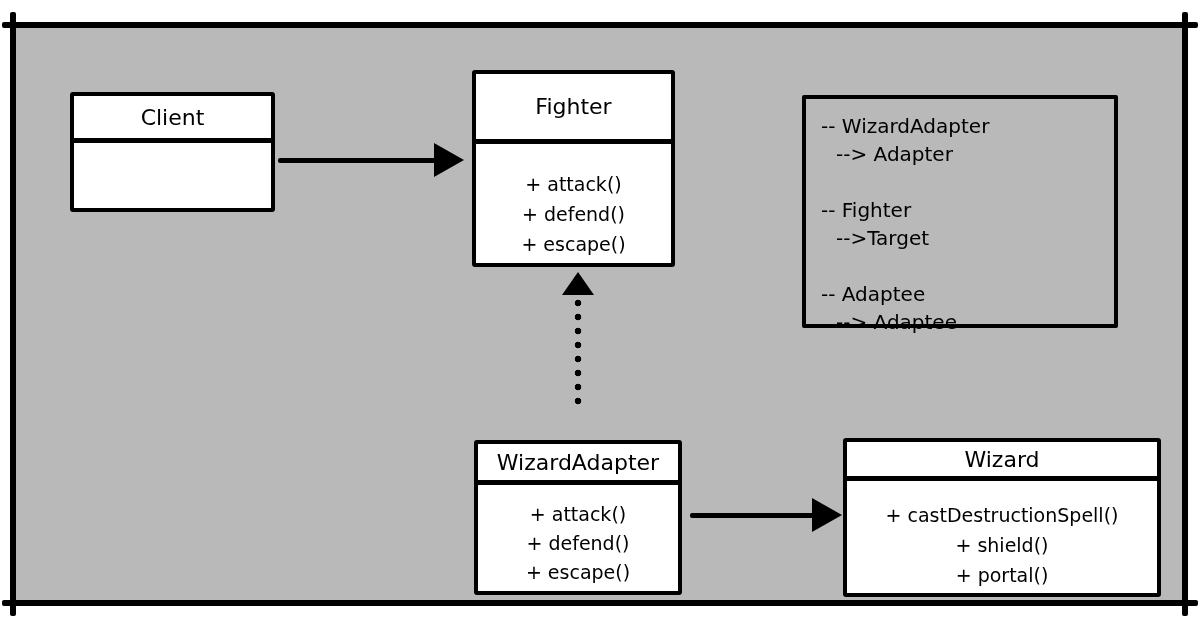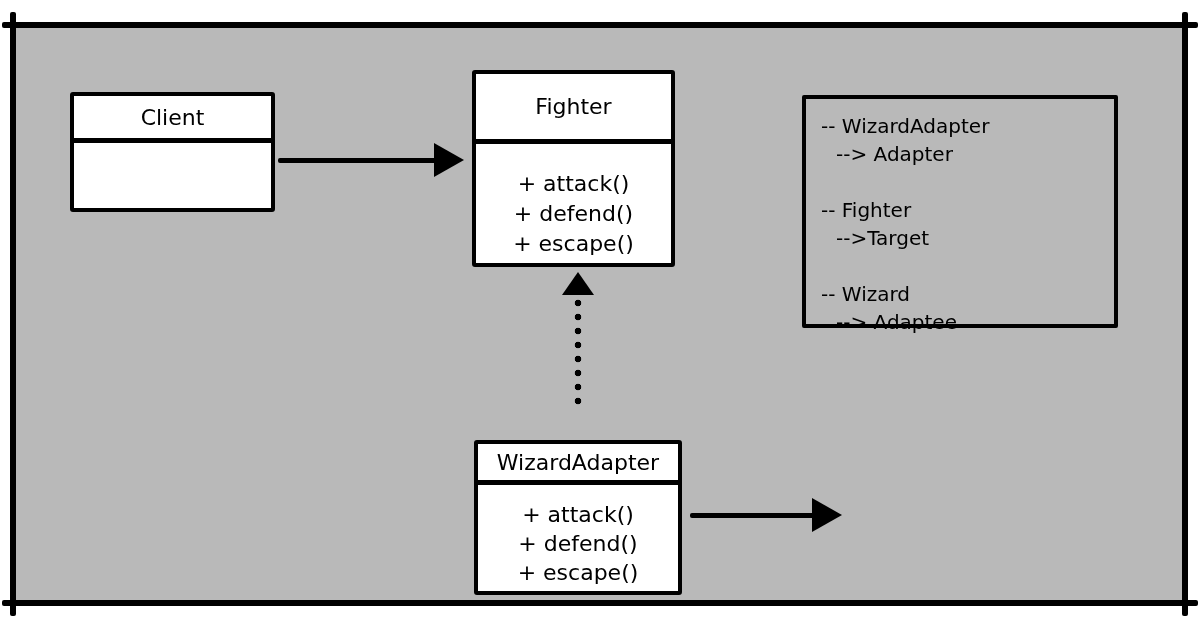--- a/index.html
+++ b/index.html
@@ -35,21 +35,21 @@
     background: var(--box-bg);
     border: 4px solid var(--line-color);
     border-radius: 3px;
     text-align: center;
   }
   .uml-title {
     display: flex; flex-direction: column; justify-content: center;
     font-size: 22px; line-height: 27px; gap: 8px;
   }
   .uml-divider { height: 5px; background: var(--line-color); }
-  .uml-methods { font-size: 22px; line-height: 30px; }
+  .uml-methods { font-size: 19px; line-height: 30px; }
 
   #box-client        { left: 70px;  top: 92px;  width: 205px; height: 120px; }
   #box-client .uml-title { height: 42px; border-radius: 20px; }
   #box-fighter       { left: 472px; top: 70px;  width: 203px; height: 197px; }
   #box-fighter .uml-title { height: 65px; }
   #box-fighter .uml-methods { padding-top: 25px; }
   #box-adapter       { left: 474px; top: 440px; width: 208px; height: 155px; }
   #box-adapter .uml-title { height: 36px; }
   #box-adapter .uml-methods { padding-top: 15px; line-height: 29px; }
   #box-wizard        { left: 843px; top: 438px; width: 318px; height: 159px; }
@@ -141,32 +141,43 @@
       <span>WizardAdapter</span>
     </div>
     <div class="uml-divider"></div>
     <div class="uml-methods">
       <div>+ attack()</div>
       <div>+ defend()</div>
       <div>+ escape()</div>
     </div>
   </div>
 
+  <div class="uml-box" id="box-wizard">
+    <div class="uml-title">
+      <span>Wizard</span>
+    </div>
+    <div class="uml-divider"></div>
+    <div class="uml-methods">
+      <div>+ castDestructionSpell()</div>
+      <div>+ shield()</div>
+      <div>+ portal()</div>
+    </div>
+  </div>
 
   <div class="legend">
     <div class="legend-group">
       <div class="legend-item">-- WizardAdapter</div>
       <div class="legend-role">--&gt; Adapter</div>
     </div>
     <div class="legend-group">
       <div class="legend-item">-- Fighter</div>
       <div class="legend-role">--&gt;Target</div>
     </div>
     <div class="legend-group">
-      <div class="legend-item">-- Wizard</div>
+      <div class="legend-item">-- Adaptee</div>
       <div class="legend-role">--&gt; Adaptee</div>
     </div>
   </div>
 
   <div class="arrow" id="arrow-client-fighter">
     <span class="arrow-line"></span>
     <span class="arrow-head-right"></span>
   </div>
 
   <div class="arrow" id="arrow-adapter-fighter">

